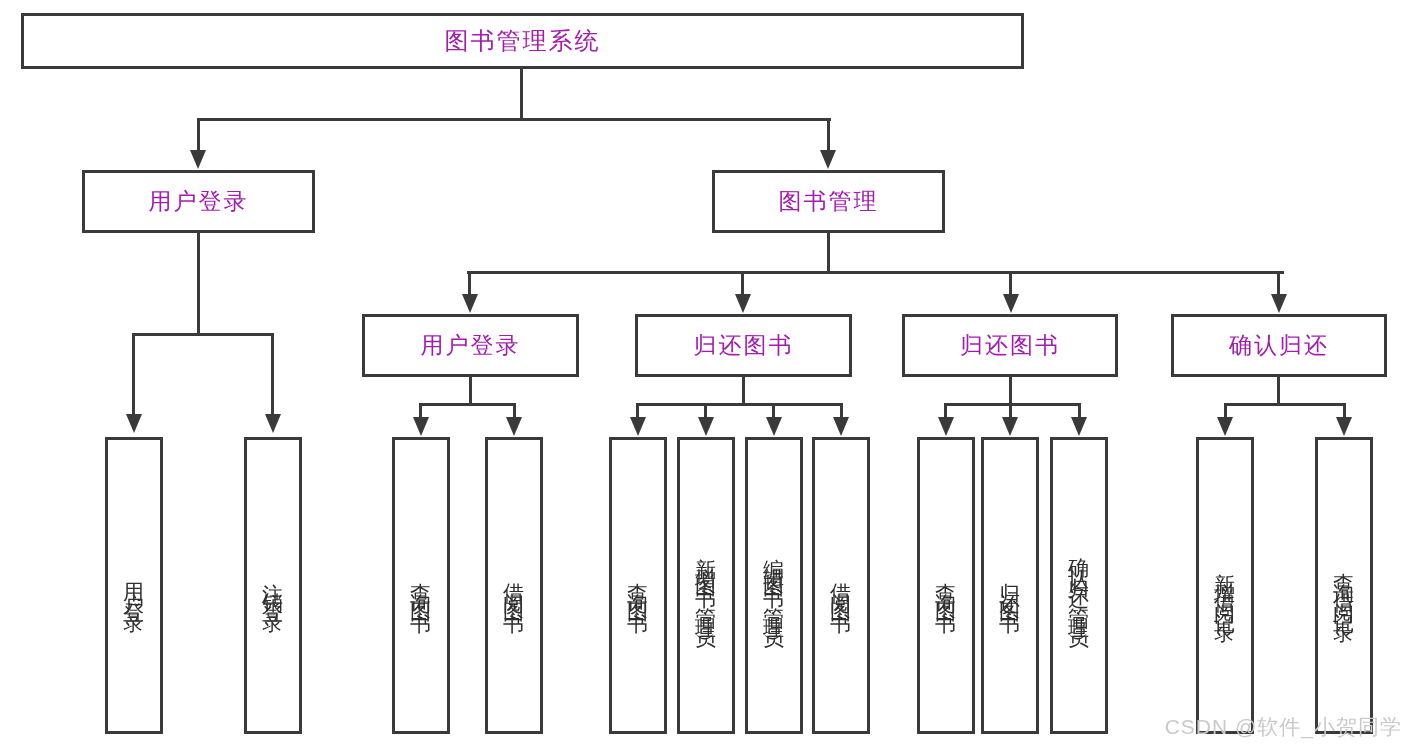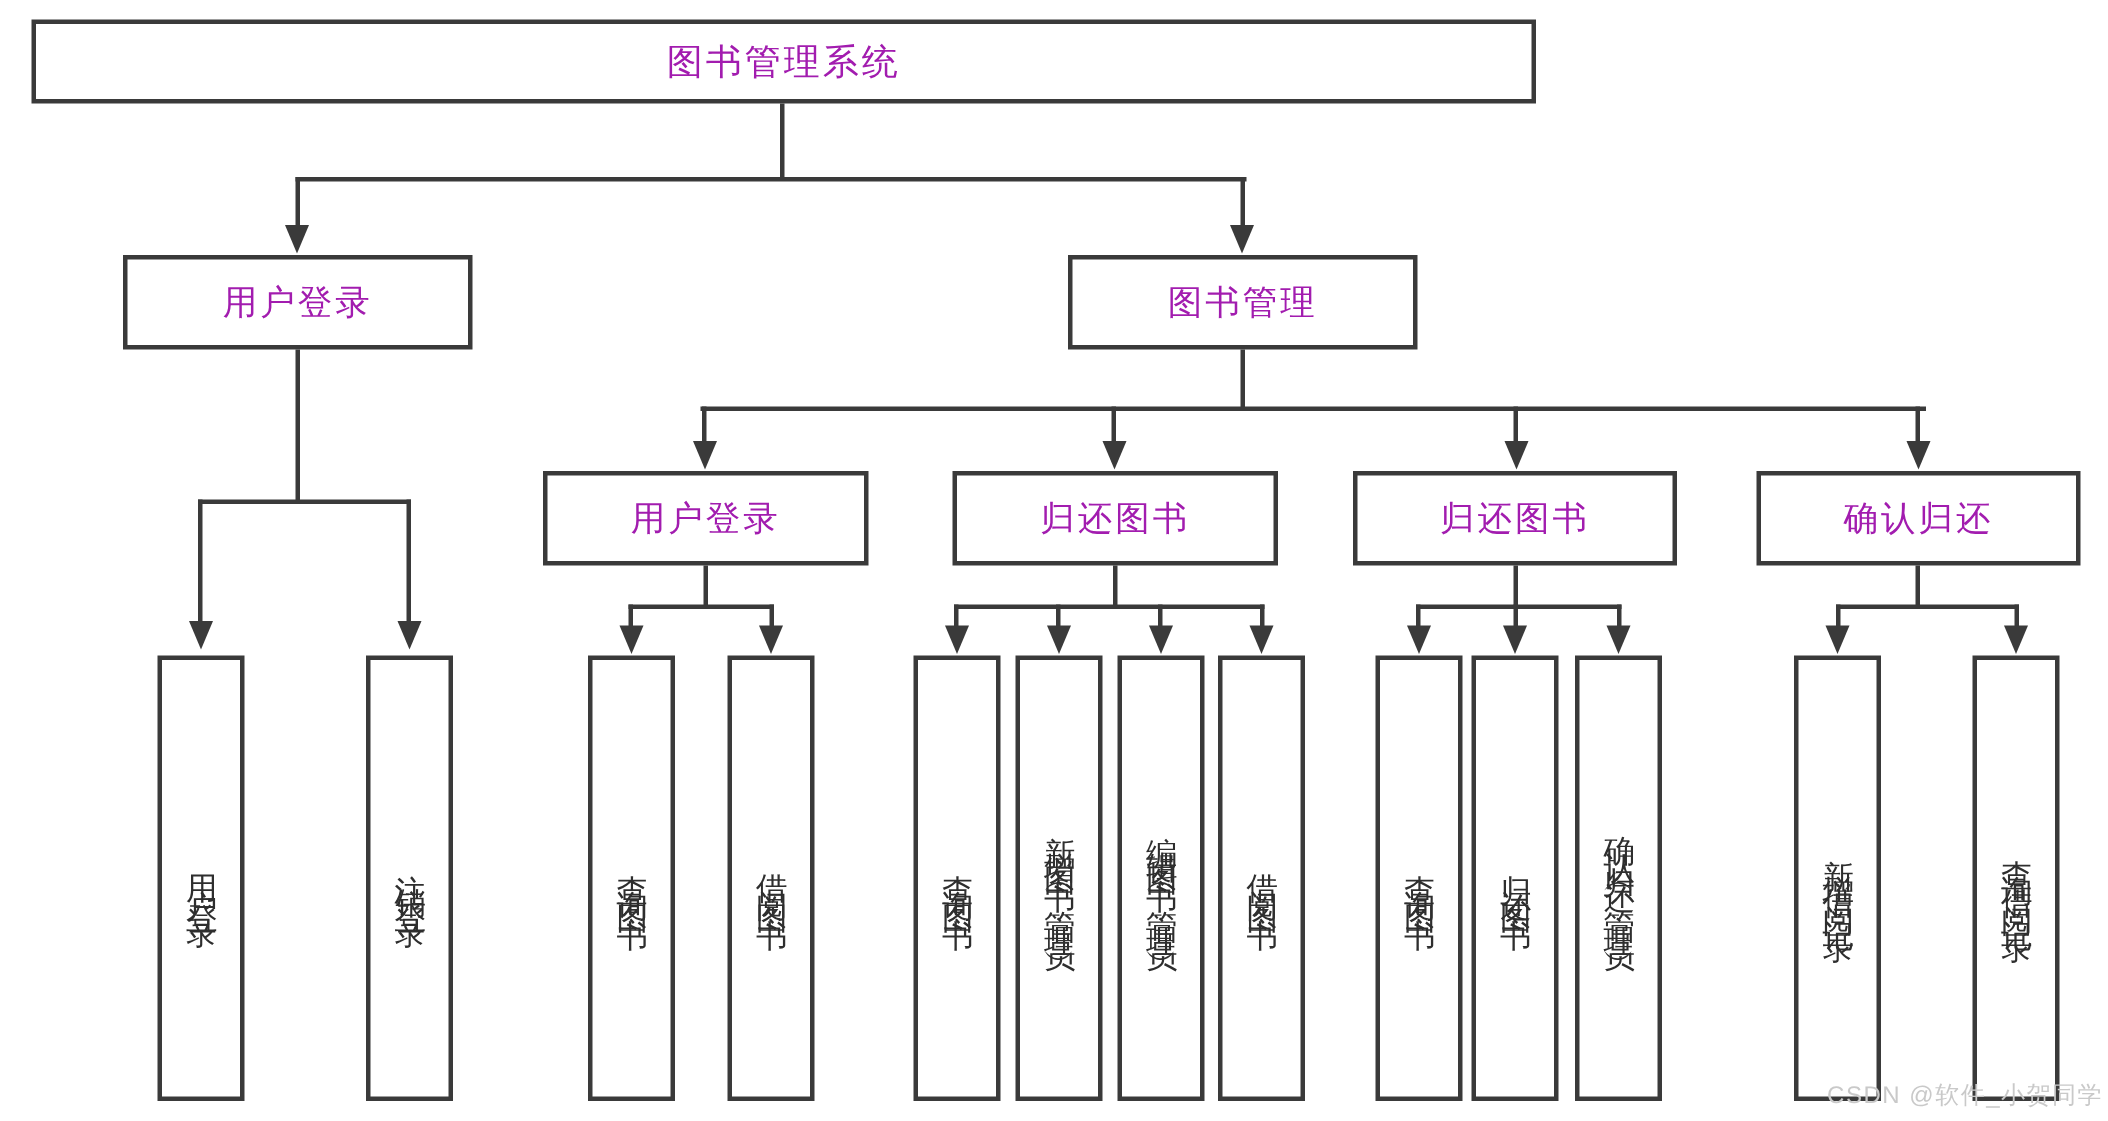--- a/index.html
+++ b/index.html
@@ -42,21 +42,21 @@
     position: absolute;
     width: 0; height: 0;
     border-left: 8px solid transparent;
     border-right: 8px solid transparent;
     border-top: 19px solid #3a3a3a;
   }
   .watermark {
     position: absolute;
     right: 3px;
     bottom: 6px;
-    font-size: 16px;
+    font-size: 21px;
     color: #c9c9c9;
     letter-spacing: 1px;
     z-index: 5;
     white-space: nowrap;
   }
 </style>
 </head>
 <body>
 
 <div id="canvas">

